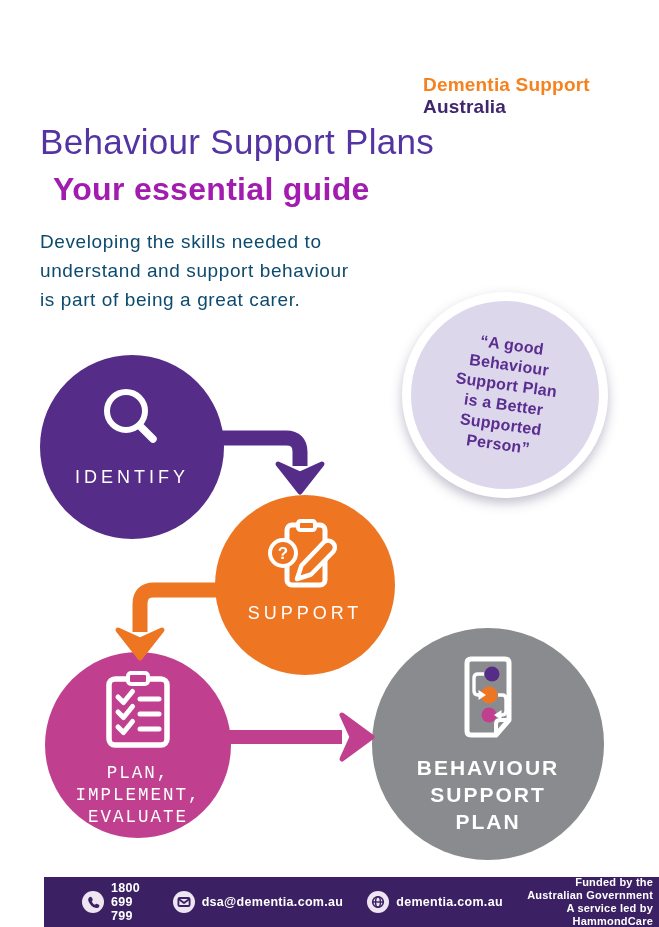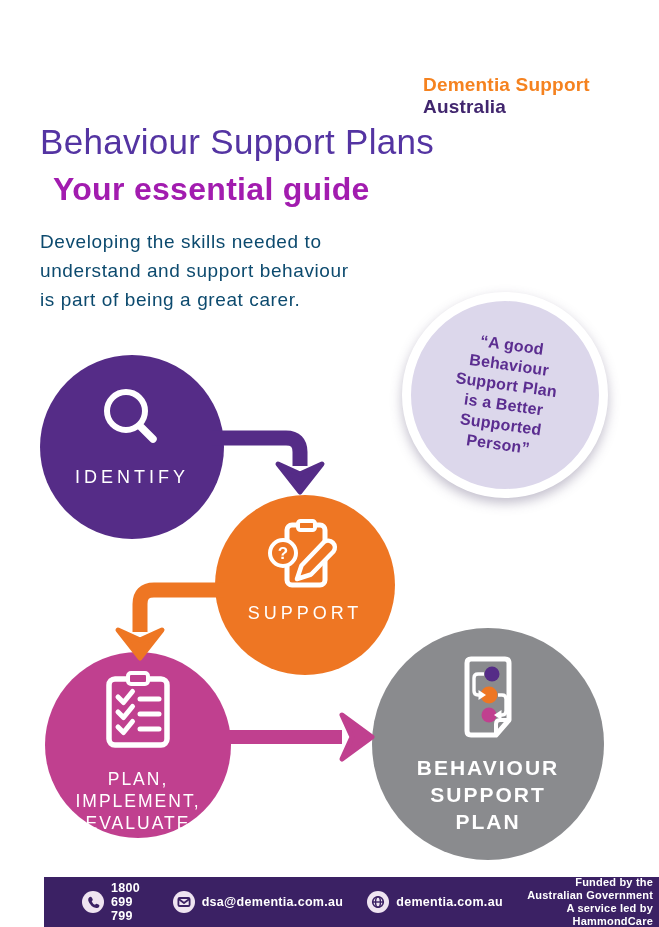--- a/index.html
+++ b/index.html
@@ -24,21 +24,21 @@
   }
   .quote-text{transform:rotate(8deg);text-align:center;color:#5B2D90;font-weight:bold;font-size:16px;line-height:20px;letter-spacing:.2px;}
   
   .circle{position:absolute;border-radius:50%;display:flex;flex-direction:column;align-items:center;color:#fff;box-sizing:border-box;z-index:2;}
   .c-identify{left:40px;top:355px;width:184px;height:184px;background:#552C87;padding-top:30px;}
   .c-assess{left:215px;top:495px;width:180px;height:180px;background:#EE7623;padding-top:20px;}
   .c-plan{left:45px;top:652px;width:186px;height:186px;background:#C0408F;padding-top:16px;}
   .c-bsp{left:372px;top:628px;width:232px;height:232px;background:#8A8B8E;padding-top:26px;}
   .step-label{font-size:18px;font-weight:400;letter-spacing:4px;margin-top:10px;text-align:center;}
   .c-assess .step-label{margin-top:8px;}
-  .c-plan .step-label{font-size:17.5px;letter-spacing:2px;line-height:22px;margin-top:18px;}
+  .c-plan .step-label{font-size:17.5px;letter-spacing:2px;line-height:22px;margin-top:12px;font-family:Liberation Mono, monospace;}
   .c-bsp .step-label{font-size:21px;font-weight:bold;letter-spacing:2px;line-height:27px;margin-top:12px;}
   .arrows{position:absolute;left:0;top:0;z-index:3;pointer-events:none;}
   
   .footer{
     position:absolute;left:0;top:877px;width:659px;height:50px;background:#3B2164;
     display:flex;align-items:center;padding:0 50px 0 38px;box-sizing:border-box;color:#fff;z-index:4;margin-left:44px;
   }
   .contact{display:flex;align-items:center;gap:7px;margin-right:24px;font-size:12.5px;font-weight:bold;letter-spacing:.3px;cursor:pointer;}
   .badge{width:22px;height:22px;border-radius:50%;background:#EFE4F1;display:flex;align-items:center;justify-content:center;flex:0 0 auto;}
   .funding{margin-left:auto;text-align:right;font-size:11px;font-weight:bold;line-height:13px;letter-spacing:.2px;}

